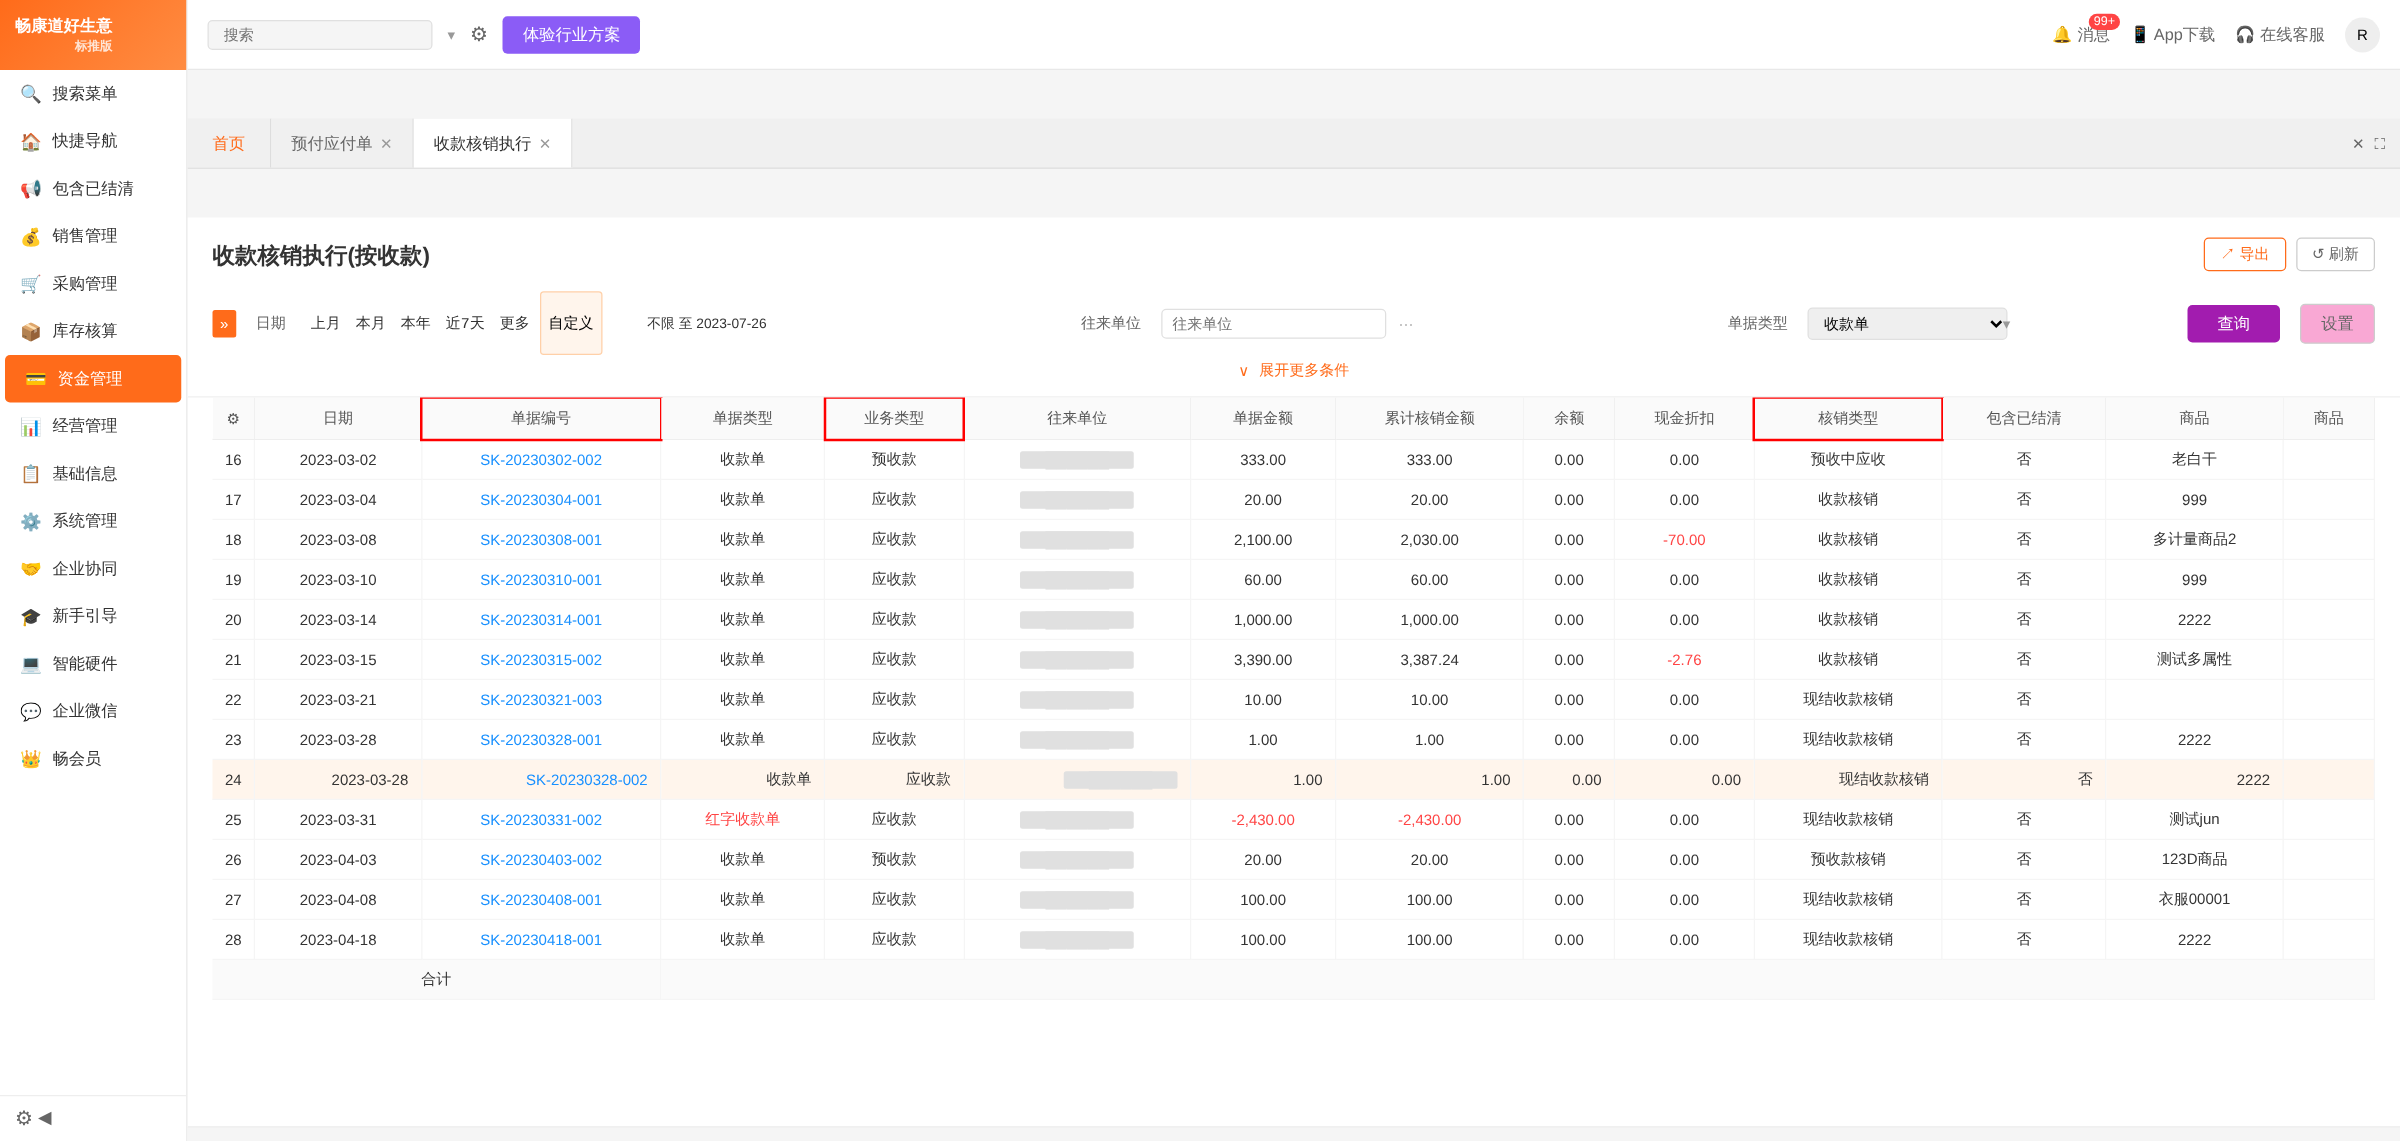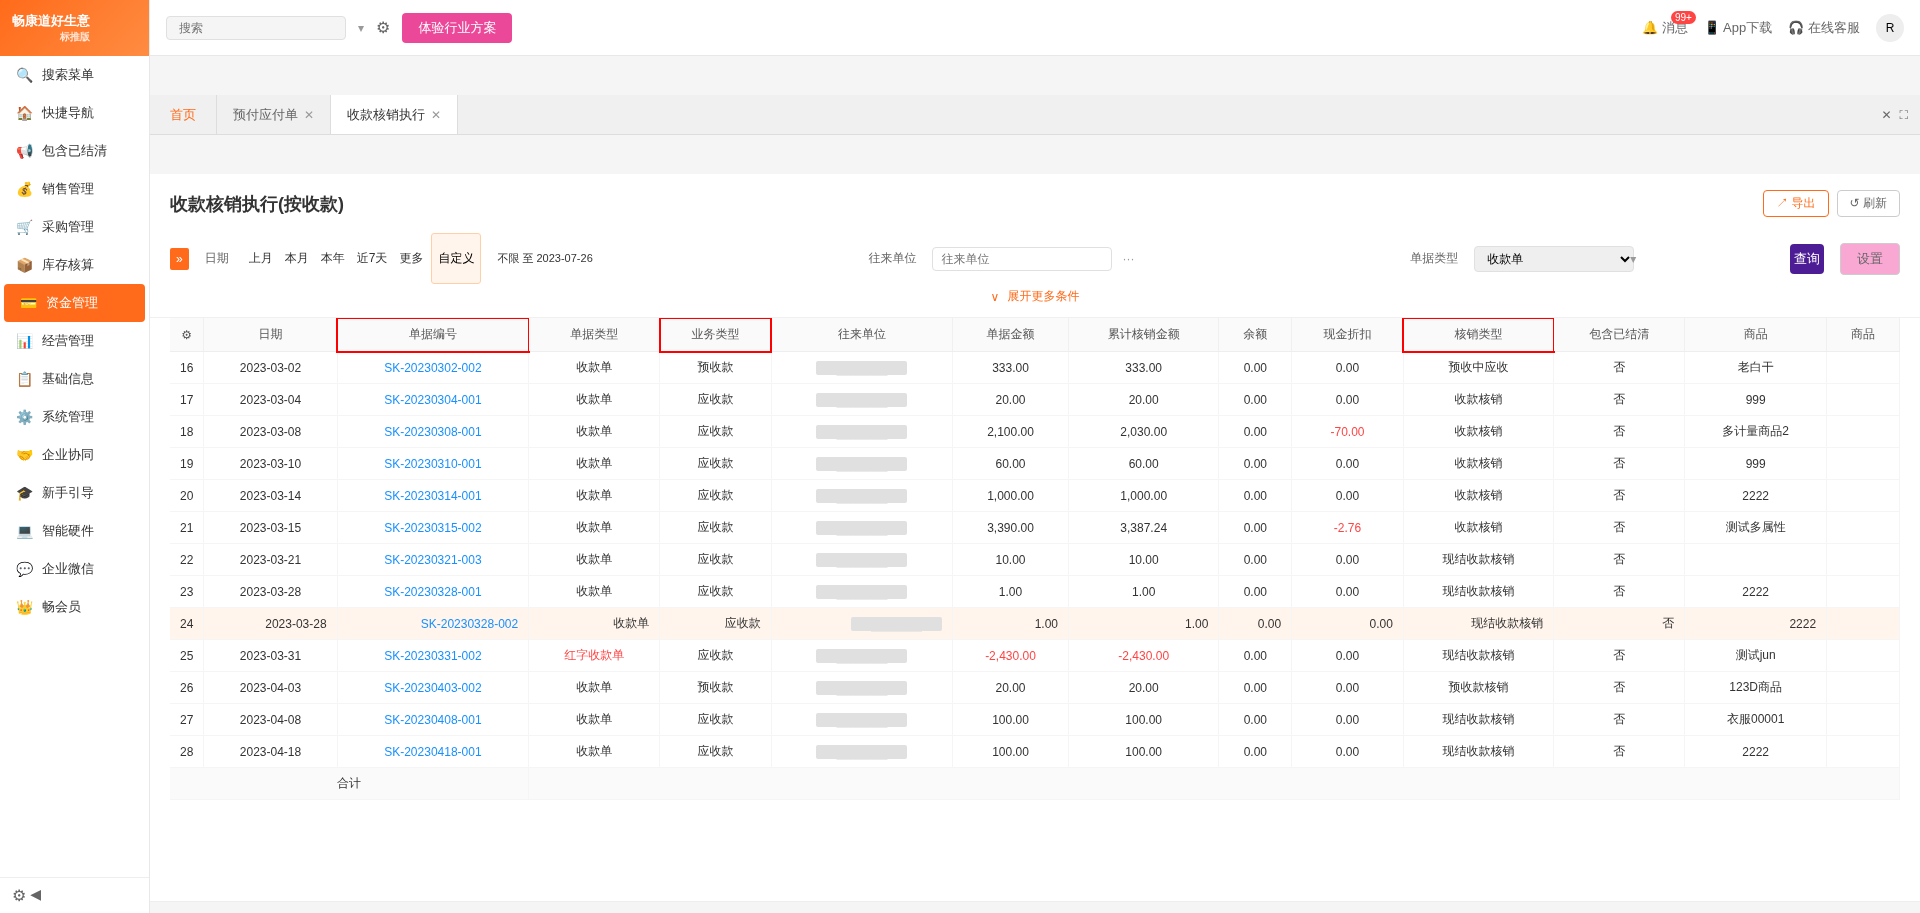--- a/index.html
+++ b/index.html
@@ -13,21 +13,21 @@
     .sidebar-icon { font-size: 14px; width: 18px; text-align: center; }
     .sidebar-bottom { margin-top: auto; border-top: 1px solid #eee; padding: 8px 0; display: flex; gap: 4px; padding: 8px 12px; }
 
     
     .main { flex: 1; display: flex; flex-direction: column; overflow: hidden; gap: 39px; }
 
     
     .topbar { height: 56px; background: #fff; border-bottom: 1px solid #e8e8e8; display: flex; align-items: center; padding: 0 16px; gap: 12px; }
     .topbar-search { background: #f5f5f5; border: 1px solid #e0e0e0; border-radius: 4px; padding: 4px 12px; width: 180px; font-size: 12px; color: #999; }
     .topbar-gear { color: #666; font-size: 16px; cursor: pointer; }
-    .topbar-btn { background: #ec4899; color: white; border: none; border-radius: 4px; padding: 6px 16px; cursor: pointer; font-size: 13px; }
+    .topbar-btn { background: #8b5cf6; color: white; border: none; border-radius: 4px; padding: 6px 16px; cursor: pointer; font-size: 13px; }
     .topbar-right { margin-left: auto; display: flex; align-items: center; gap: 16px; }
     .topbar-msg { position: relative; color: #666; font-size: 13px; cursor: pointer; }
     .msg-badge { background: #ff4444; color: white; border-radius: 10px; font-size: 10px; padding: 1px 4px; position: absolute; top: -8px; right: -8px; }
     .topbar-link { color: #666; font-size: 13px; cursor: pointer; }
 
     
     .tabbar { height: 40px; background: #f0f0f0; display: flex; align-items: stretch; border-bottom: 1px solid #ddd; }
     .tab { display: flex; align-items: center; padding: 0 16px; gap: 6px; font-size: 13px; cursor: pointer; color: #666; border-right: 1px solid #ddd; background: #f0f0f0; }
     .tab.active { background: #fff; color: #333; font-weight: 500; }
     .tab-home { padding: 0 20px; color: #ff6b1a; }
@@ -41,25 +41,25 @@
     .header-actions { display: flex; gap: 8px; }
     .btn-export { background: #fff; border: 1px solid #ff6b1a; color: #ff6b1a; border-radius: 4px; padding: 4px 12px; cursor: pointer; font-size: 12px; }
     .btn-refresh { background: #fff; border: 1px solid #ccc; color: #666; border-radius: 4px; padding: 4px 12px; cursor: pointer; font-size: 12px; }
 
     
     .filter-bar { padding: 8px 20px; background: #fff; border-bottom: 1px solid #f0f0f0; }
     .filter-row { display: flex; align-items: center; gap: 16px; flex-wrap: wrap; }
     .filter-toggle { background: #ff6b1a; color: white; border: none; border-radius: 2px; padding: 4px 6px; cursor: pointer; font-size: 12px; }
     .filter-label { color: #666; font-size: 12px; white-space: nowrap; }
     .filter-date-options { display: flex; gap: 4px; align-items: center; }
-    .filter-date-btn { background: none; border: none; color: #333; cursor: pointer; font-size: 12px; padding: 2px 4px; }
+    .filter-date-btn { background: none; border: none; color: #333; cursor: pointer; font-size: 12px; padding: 2px 4px; font-family: Liberation Mono, monospace; }
     .filter-date-btn.custom { background: #fff5ec; border: 1px solid #ffd0a8; border-radius: 3px; color: #000000; padding: 16px 6px; }
     .filter-input { border: 1px solid #e0e0e0; border-radius: 4px; padding: 4px 8px; font-size: 12px; width: 180px; }
     .filter-select { border: 1px solid #e0e0e0; border-radius: 4px; padding: 4px 8px; font-size: 12px; width: 160px; }
-    .btn-query { background: #4c1d95; color: white; border: none; border-radius: 4px; padding: 6px 4px; cursor: pointer; font-size: 13px; }
+    .btn-query { background: #a21caf; color: white; border: none; border-radius: 4px; padding: 6px 24px; cursor: pointer; font-size: 13px; }
     .btn-settings { background: #f9a8d4; border: 1px solid #ccc; color: #666; border-radius: 4px; padding: 6px 16px; cursor: pointer; font-size: 13px; }
     .expand-conditions { display: flex; align-items: center; justify-content: center; padding: 4px; color: #ff6b1a; font-size: 12px; cursor: pointer; }
 
     
     .table-container { flex: 1; overflow: auto; padding: 0 20px; }
     table { width: 100%; border-collapse: collapse; font-size: 12px; }
     thead tr { background: #fafafa; }
     th { padding: 8px 10px; text-align: center; color: #555; border-bottom: 1px solid #eee; border-right: 1px solid #f0f0f0; font-weight: 500; white-space: nowrap; position: sticky; top: 0; background: #fafafa; }
     td { padding: 7px 10px; text-align: center; border-bottom: 1px solid #f5f5f5; border-right: 1px solid #f5f5f5; color: #333; white-space: nowrap; }
     tr.highlighted td { background: #fff5ec; text-align: right; }
@@ -214,21 +214,21 @@
         <button class="filter-toggle">»</button>
         <span class="filter-label">日期</span>
         <div class="filter-date-options">
           <button class="filter-date-btn">上月</button>
           <button class="filter-date-btn">本月</button>
           <button class="filter-date-btn">本年</button>
           <button class="filter-date-btn">近7天</button>
           <button class="filter-date-btn">更多</button>
           <button class="filter-date-btn custom">自定义</button>
         </div>
-        <div style="display:flex;flex-direction:column;justify-content:center;margin-left:0;">
+        <div style="display:flex;flex-direction:column;justify-content:center;margin-left:20px;">
           <span style="font-size:11px;color:#333;">不限 至 2023-07-26</span>
         </div>
         <span style="flex:1;"></span>
         <span class="filter-label">往来单位</span>
         <input class="filter-input" type="text" placeholder="往来单位" style="">
         <span style="cursor:pointer;color:#999;margin-left:-6px;">···</span>
         <span style="flex:1;"></span>
         <span class="filter-label">单据类型</span>
         <select class="filter-select">
           <option>收款单</option>

